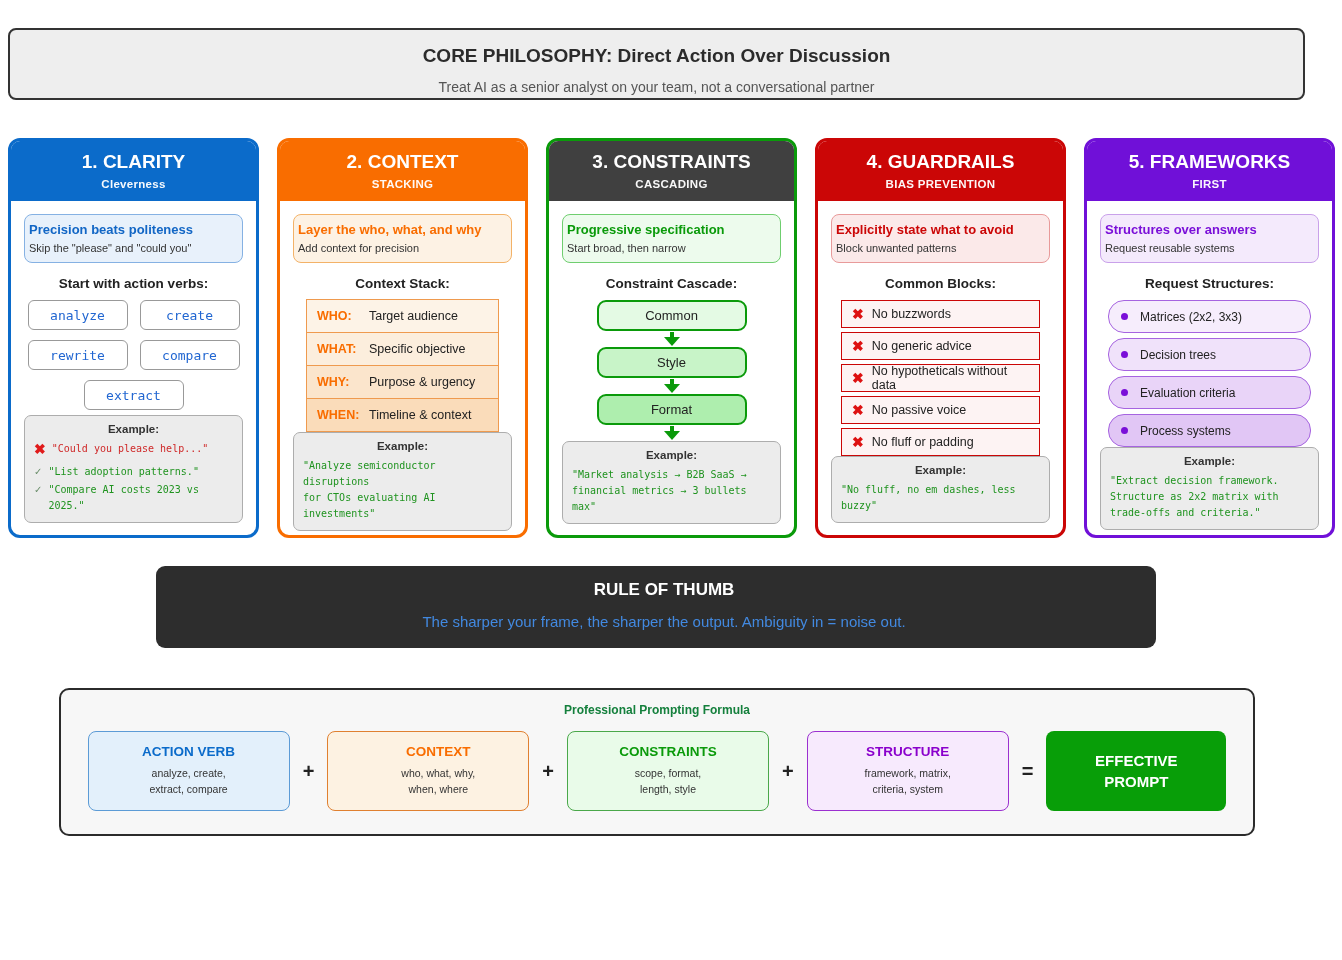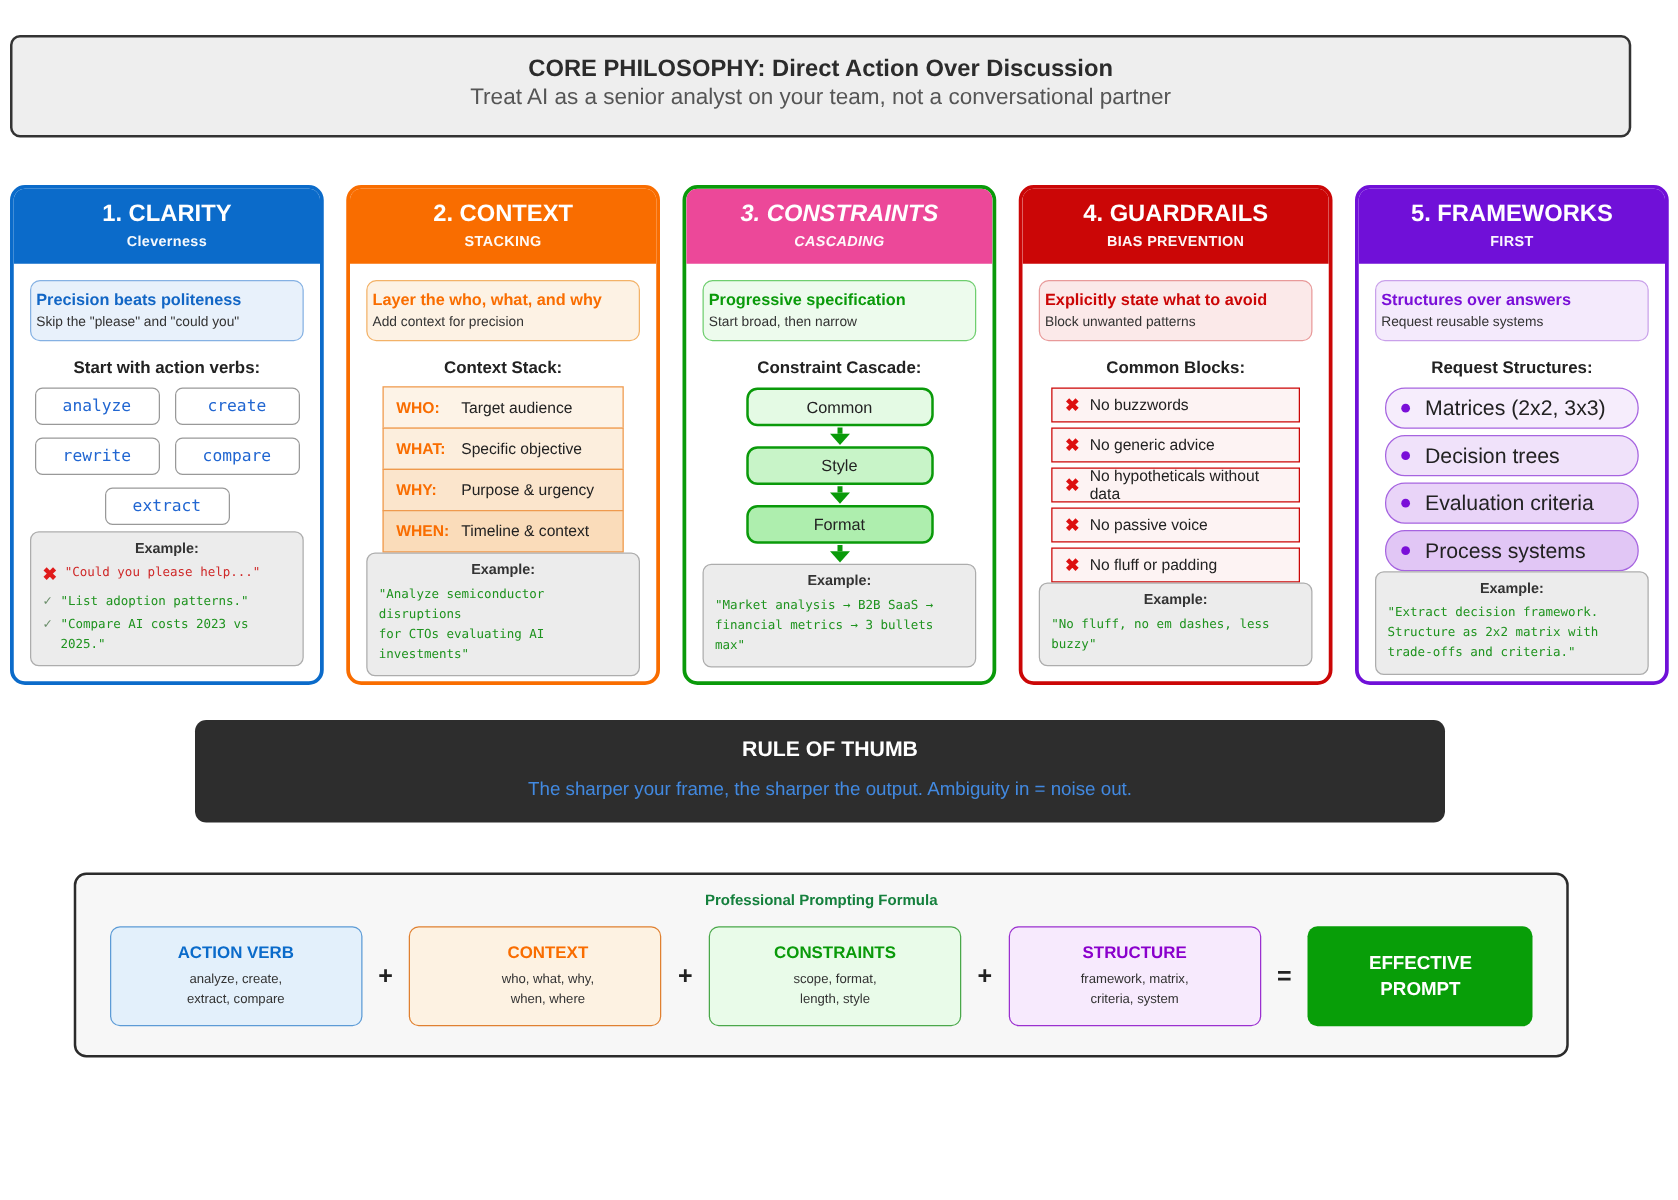--- a/index.html
+++ b/index.html
@@ -9,25 +9,25 @@
     font-family:"Liberation Sans", sans-serif; background:#ffffff;
   }
 
   
   .top-banner { height:100px; background:#060606; text-align:center; padding-top:14px; }
   .page-title { color:#ffffff; font-size:30px; font-weight:bold; letter-spacing:0.2px; }
   .page-subtitle { color:#2e6fd6; font-size:15px; font-style:italic; margin-top:13px; }
 
   
   .core {
-    margin:28px 37px 0 8px; height:82px; background:#eeeeee;
+    margin:28px 37px 0 8px; height:72px; background:#eeeeee;
     border:2px solid #333333; border-radius:8px; text-align:center; padding-top:15px;
   }
   .core-title { font-size:19px; font-weight:bold; color:#2b2b2b; }
-  .core-sub { font-size:18px; color:#555555; margin-top:0; }
+  .core-sub { font-size:14px; color:#555555; margin-top:12px; }
 
   
   .columns { display:flex; gap:18px; margin:38px 7px 0 8px; height:400px; }
   .col {
     flex:1; background:#ffffff; border-radius:12px; border:3px solid;
     display:flex; flex-direction:column; overflow:hidden;
   }
   .col-head { text-align:center; padding:10px 4px 11px; color:#ffffff; }
   .col-title { font-size:19px; font-weight:bold; }
   .col-sub { font-size:11.5px; font-weight:600; margin-top:5px; color:rgba(255,255,255,0.96); letter-spacing:0.3px; }
@@ -42,21 +42,21 @@
   
   .c-blue   { border-color:#0b6bca; }
   .c-blue   .col-head { background:#0b6bca; }
   .c-blue   .callout { background:#e8f1fb; border-color:#85b1e3; }
   .c-blue   .callout-title { color:#1266c5; }
   .c-orange { border-color:#f96d00; }
   .c-orange .col-head { background:#f96d00; }
   .c-orange .callout { background:#fdf2e4; border-color:#f3b268; }
   .c-orange .callout-title { color:#f96d00; }
   .c-green  { border-color:#0a9a0a; }
-  .c-green  .col-head { background:#ec4899;font-style:italic; }
+  .c-green  .col-head { background:#404040; }
   .c-green  .callout { background:#edfbed; border-color:#6fce6f; }
   .c-green  .callout-title { color:#0a9a0a; }
   .c-red    { border-color:#cb0606; }
   .c-red    .col-head { background:#cb0606; }
   .c-red    .callout { background:#fbe9e9; border-color:#e89a9a; }
   .c-red    .callout-title { color:#cb0606; }
   .c-purple { border-color:#7010d8; }
   .c-purple .col-head { background:#7010d8; }
   .c-purple .callout { background:#f4eafc; border-color:#c9a1ea; }
   .c-purple .callout-title { color:#7a0fd8; }
@@ -95,21 +95,21 @@
   .block-row {
     background:#fdf3f3; border:1.5px solid #cb0606; height:28px;
     display:flex; align-items:center; padding:0 10px; font-size:12.5px; color:#222222;
   }
   .x-icon { color:#dd1111; font-weight:bold; font-size:14px; margin-right:8px; line-height:1; }
 
   
   .structures { display:flex; flex-direction:column; gap:5px; margin:0 8px; }
   .structure-row {
     border:1px solid #a664e0; border-radius:16px; height:33px;
-    display:flex; align-items:center; padding:0 12px; font-size:17px; color:#222222;
+    display:flex; align-items:center; padding:0 12px; font-size:12px; color:#222222;
   }
   .bullet { width:7px; height:7px; border-radius:50%; background:#7a0fd8; margin-right:12px; }
   .fr0 { background:#f6edfc; } .fr1 { background:#f0e2fa; } .fr2 { background:#e9d4f8; } .fr3 { background:#e1c6f5; }
 
   
   .example {
     margin-top:auto; background:#ececec; border:1px solid #adadad; border-radius:7px;
     padding:7px 9px 8px;
   }
   .example-label { text-align:center; font-size:11.5px; font-weight:bold; color:#333333; margin-bottom:6px; }

